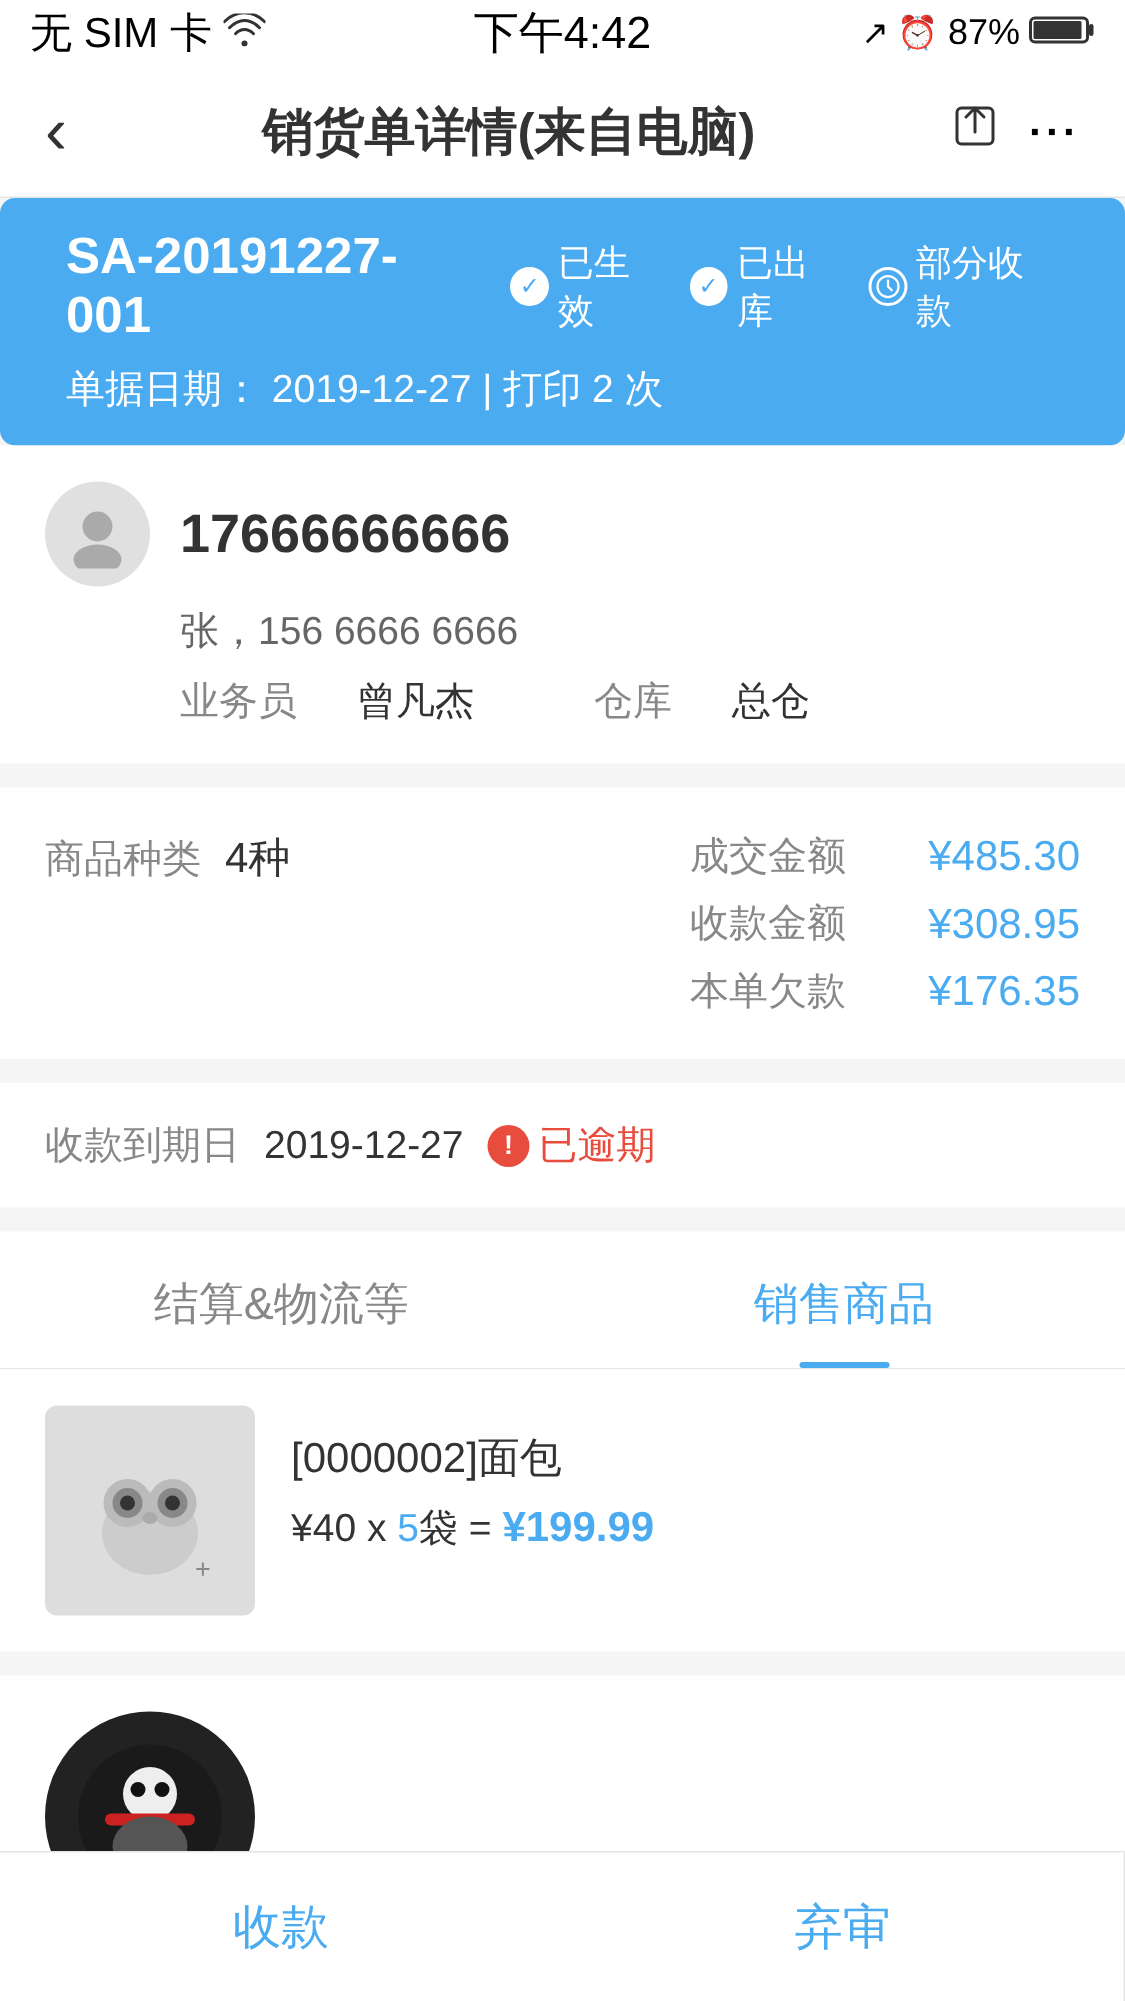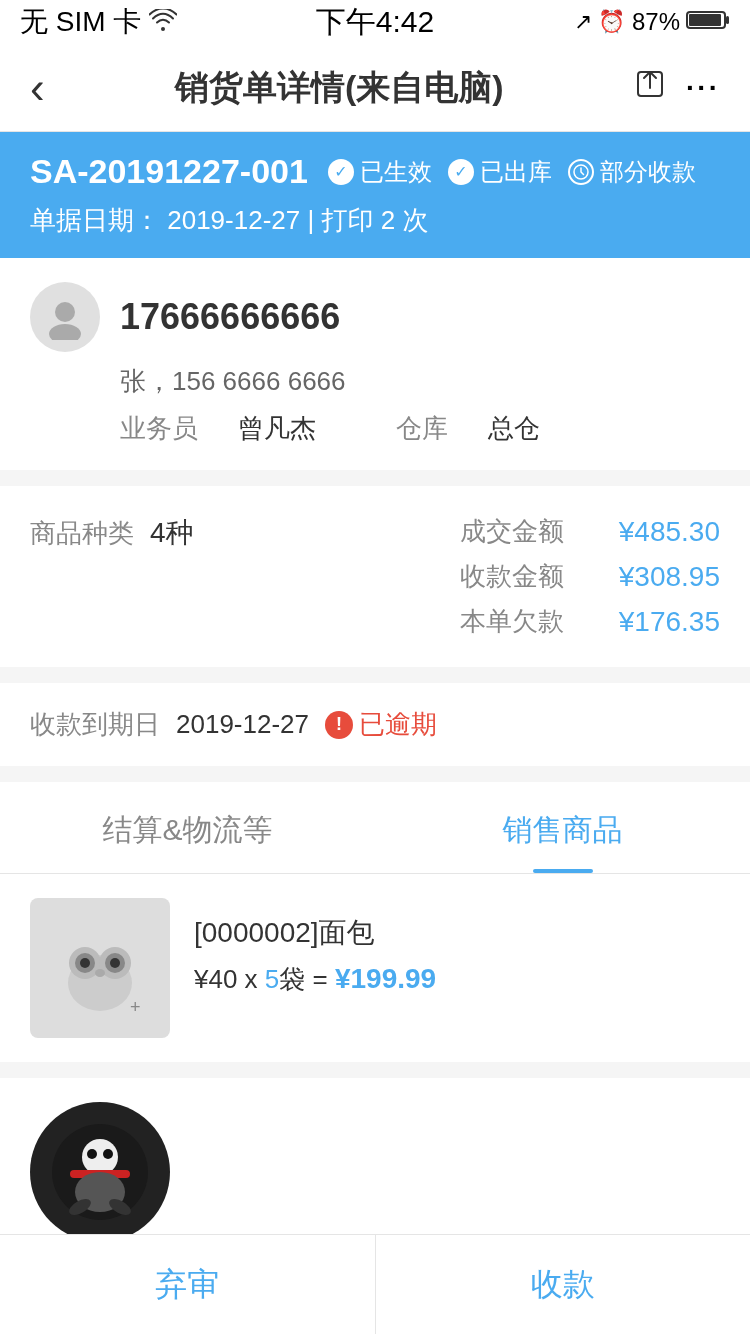--- a/index.html
+++ b/index.html
@@ -58,21 +58,22 @@
     }
     .nav-actions {
       display: flex;
       align-items: center;
       gap: 20px;
     }
 
     
     .header-banner {
       background: #4AABF0;
-      padding: 20px 30px;
+      padding: 20px 44px;
+      border-radius: 10px;
     }
     .header-banner-top {
       display: flex;
       align-items: center;
       gap: 20px;
       margin-bottom: 12px;
     }
     .order-id {
       font-size: 34px;
       font-weight: 700;
@@ -573,15 +574,15 @@
         <ellipse cx="70" cy="85" rx="12" ry="6" fill="#333" transform="rotate(30 70 85)"></ellipse>
       </svg>
     </div>
   </div>
 
 </div>
 
 <div class="spacer-bottom"></div>
 
 <div class="bottom-bar">
+  <div class="bottom-btn confirm">收款</div>
   <div class="bottom-btn cancel">弃审</div>
-  <div class="bottom-btn confirm">收款</div>
 </div>
 
 </body></html>

